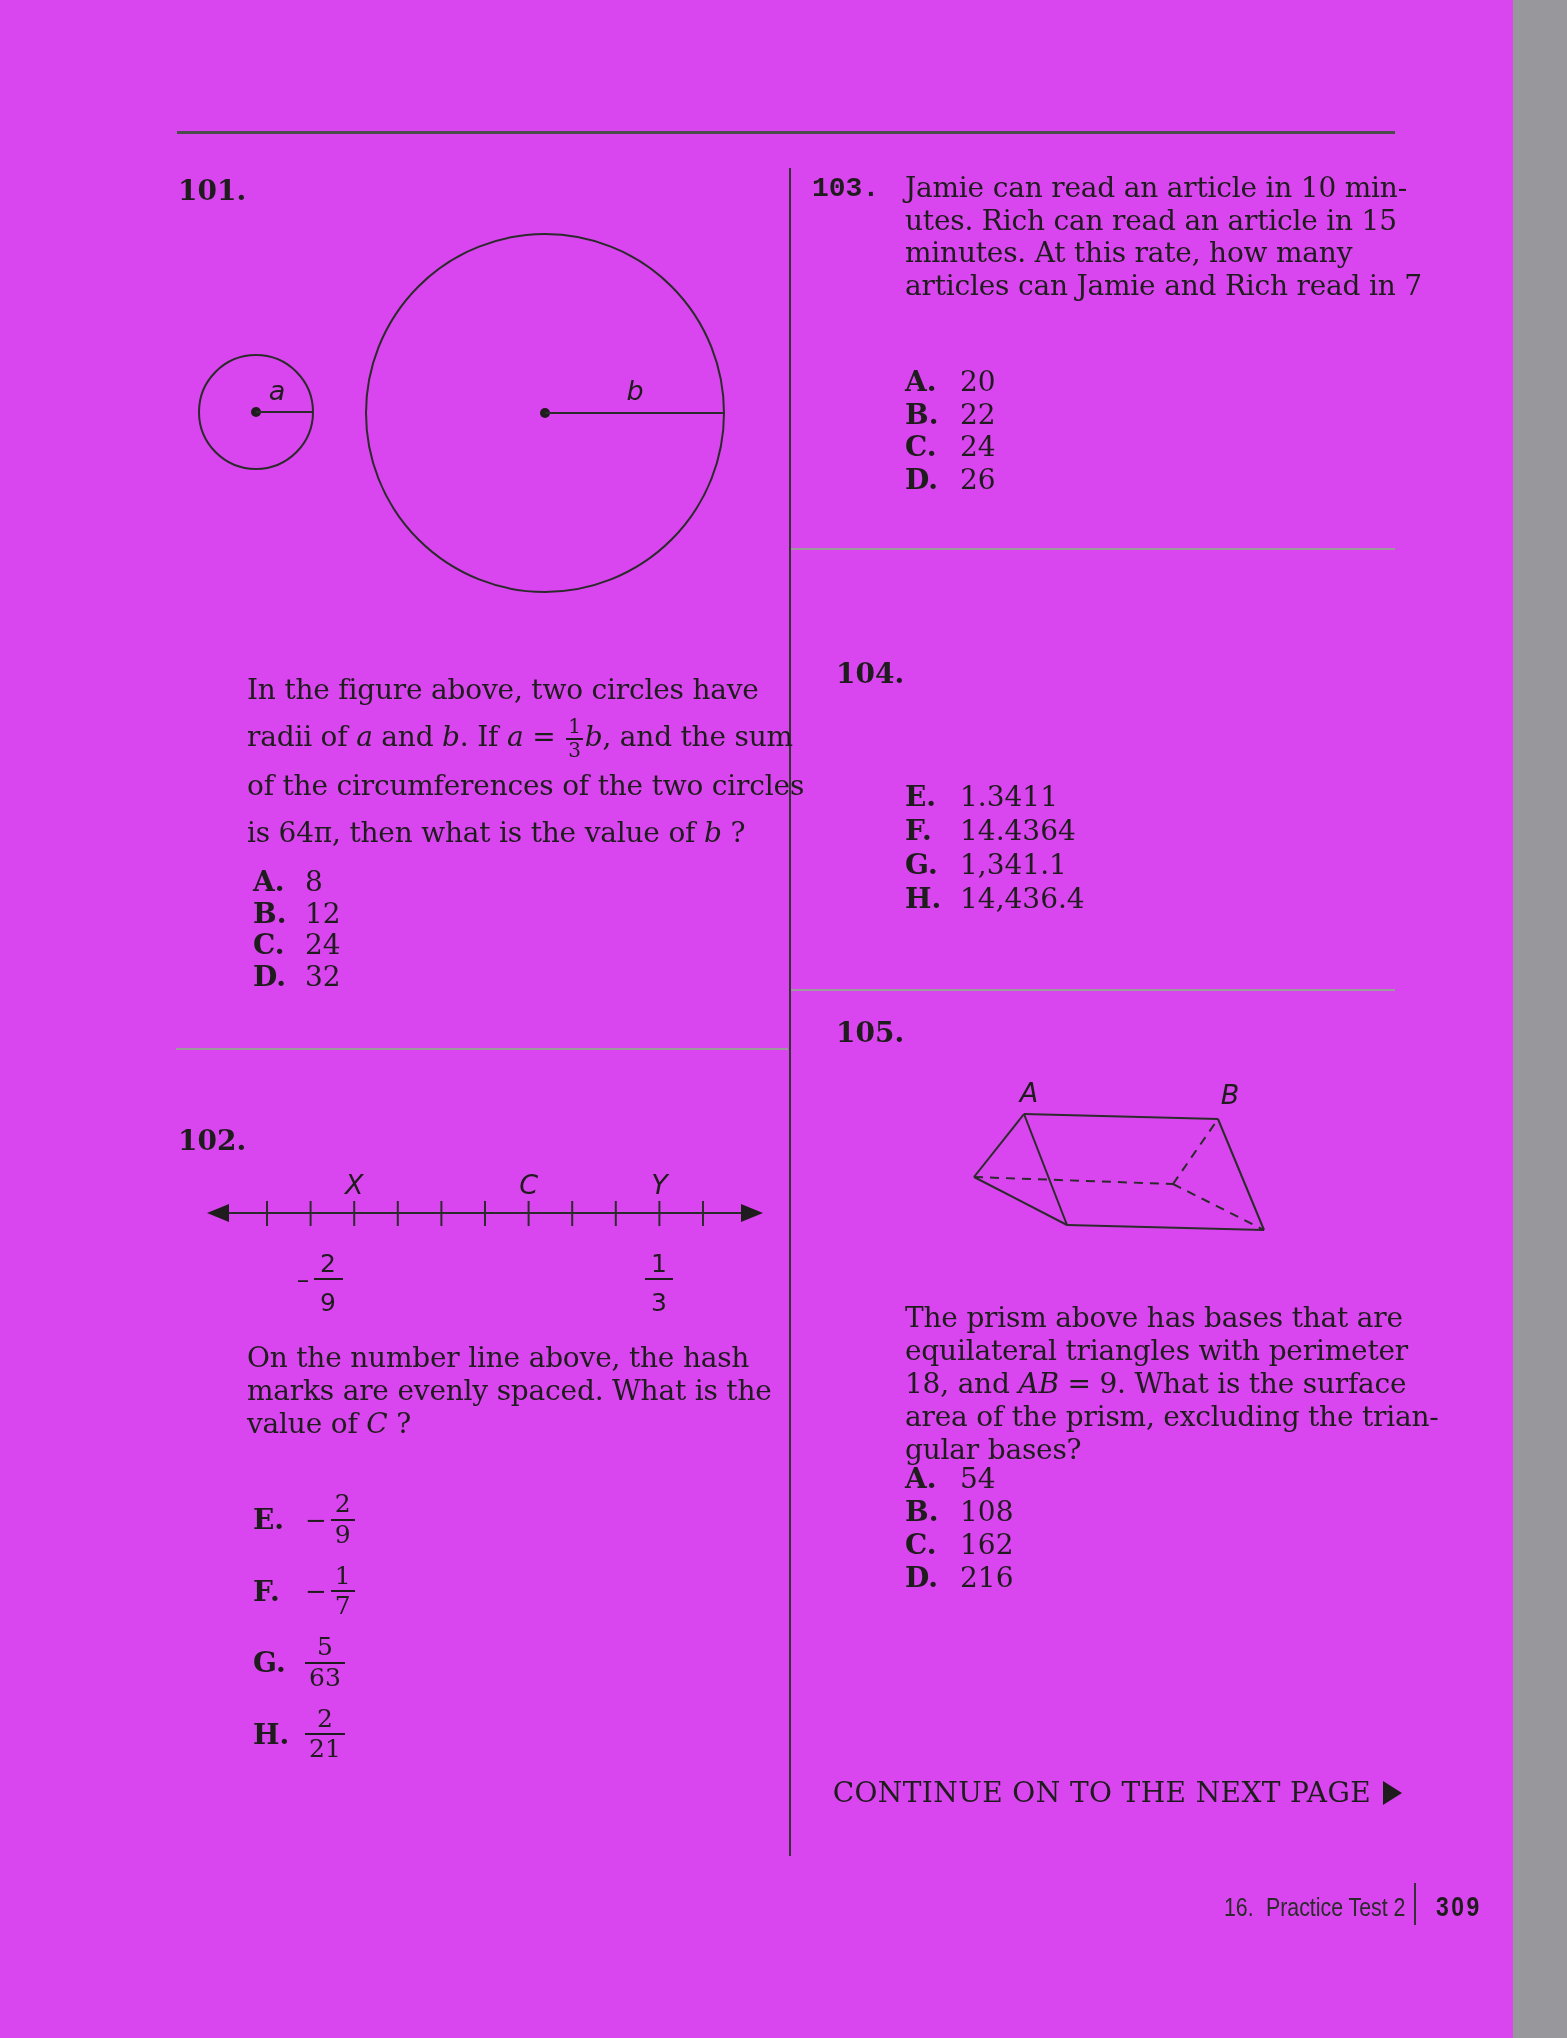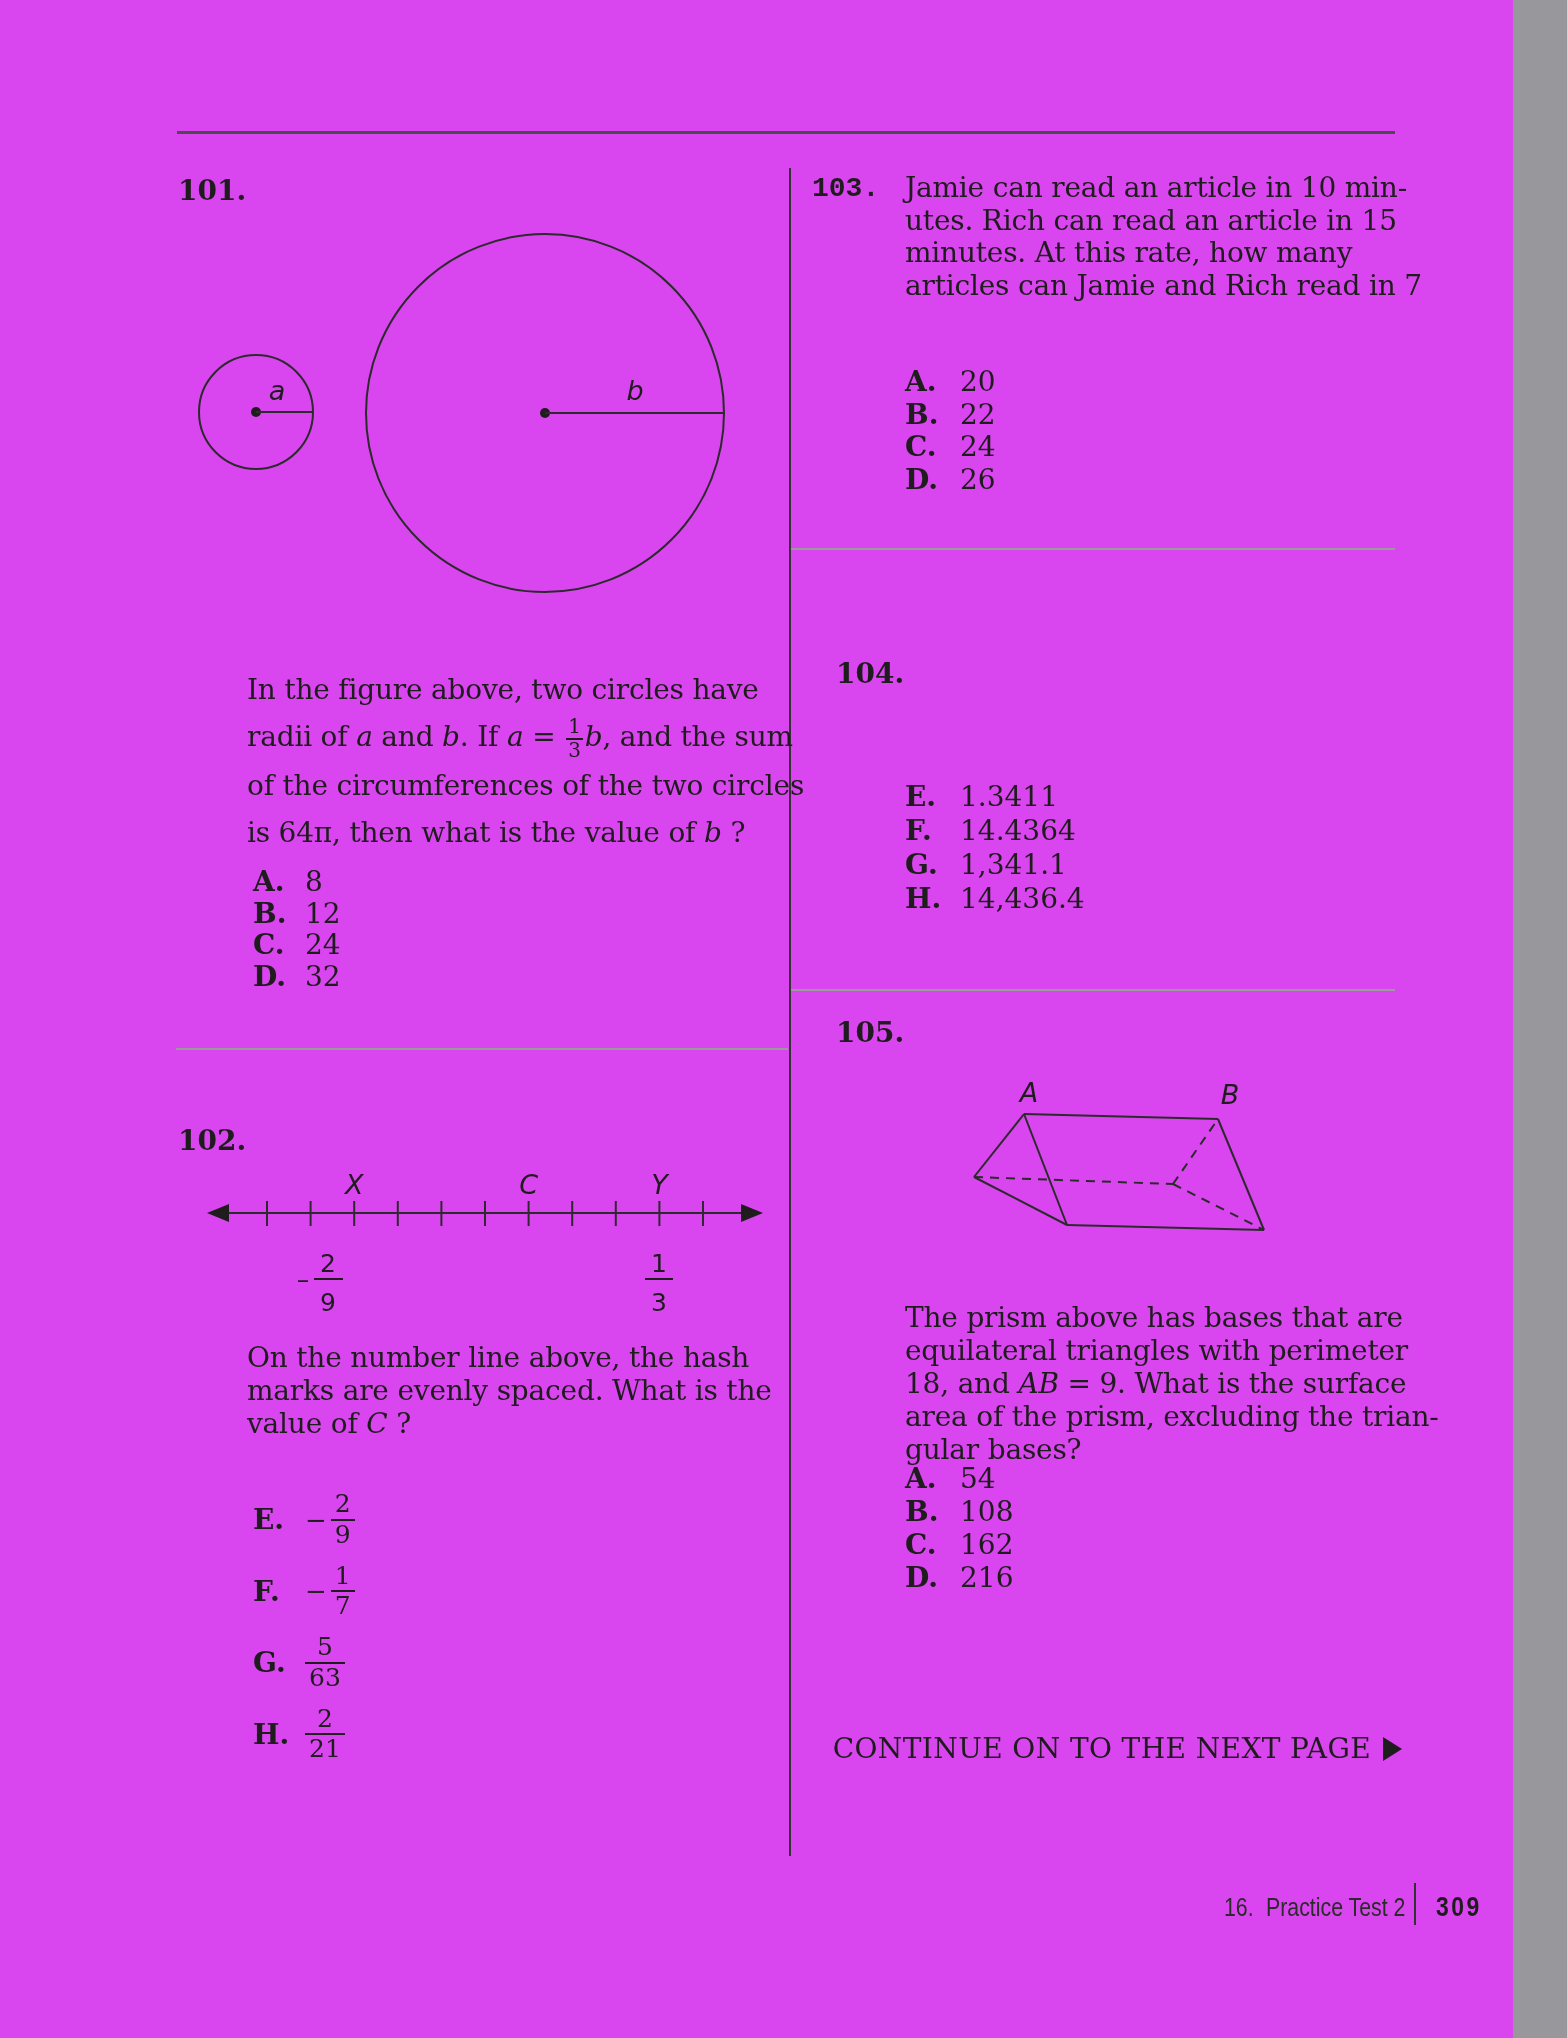--- a/index.html
+++ b/index.html
@@ -205,21 +205,21 @@
       <div class="tline">area of the prism, excluding the trian-</div>
       <div class="tline">gular bases?</div>
     </div>
   <div class="abs answers answers-right" style="left:905px;top:1462px;line-height:33px;">
       <div class="ans-row"><span class="ans-letter">A.</span><span class="ans-value">54</span></div>
       <div class="ans-row"><span class="ans-letter">B.</span><span class="ans-value">108</span></div>
       <div class="ans-row"><span class="ans-letter">C.</span><span class="ans-value">162</span></div>
       <div class="ans-row"><span class="ans-letter">D.</span><span class="ans-value">216</span></div>
     </div>
 
-  <div class="abs" id="continue-line" style="left:800px;top:1732px;width:602px;">
+  <div class="abs" id="continue-line" style="left:800px;top:1776px;width:602px;">
     <span>CONTINUE ON TO THE NEXT PAGE</span><span class="tri"></span>
   </div>
 
   <div class="abs pagefoot" style="left:1224px;top:1892px;">16.</div>
   <div class="abs pagefoot" style="left:1266px;top:1892px;">Practice Test 2</div>
   <div class="abs" style="left:1414px;top:1883px;width:2px;height:42px;background:#333333;"></div>
   <div class="abs pagefoot bold" style="left:1436px;top:1891px;">309</div>
 
 </div>
 

